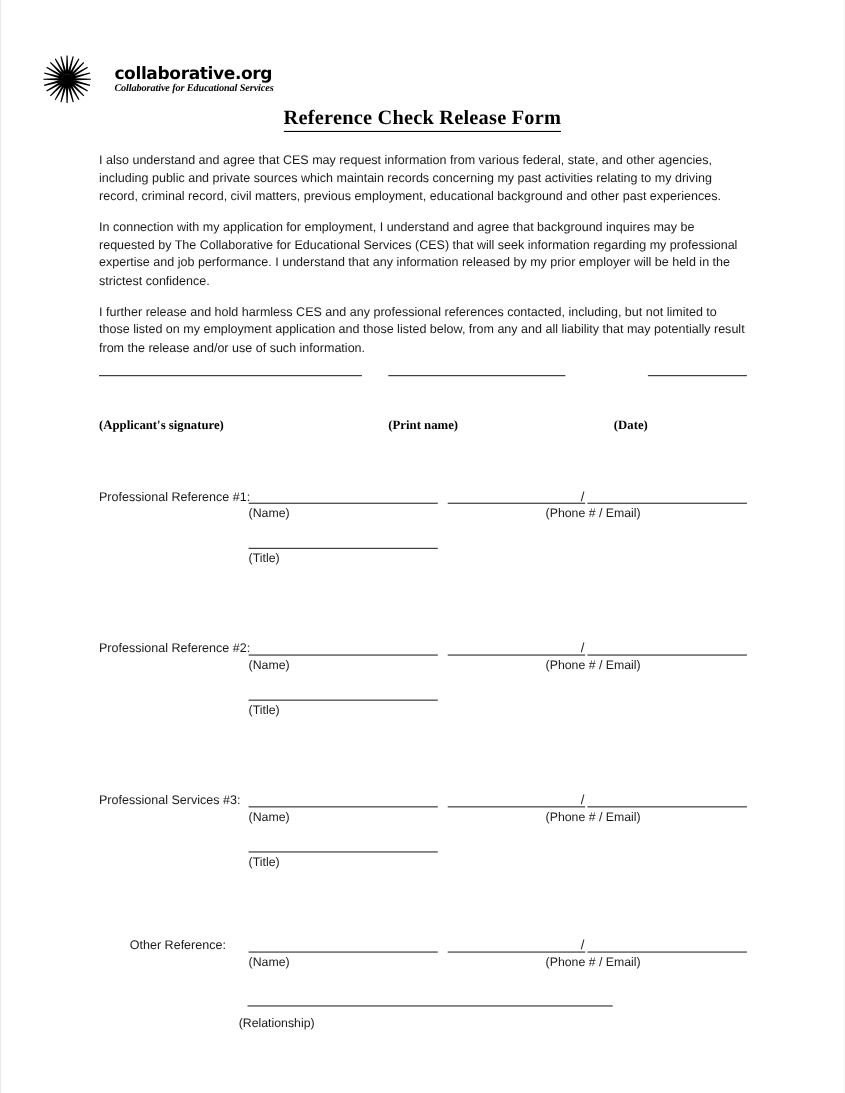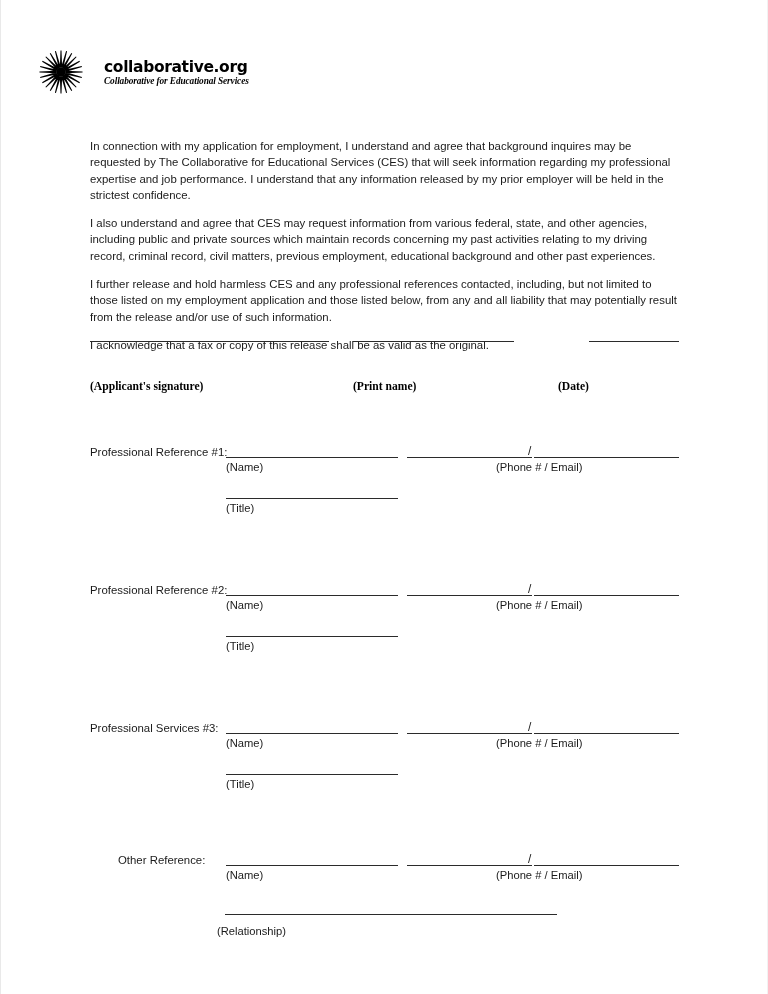--- a/index.html
+++ b/index.html
@@ -145,26 +145,28 @@
           <path d="M52.60,40.00L47.40,40.00L48.83,1.00L51.17,1.00ZM55.10,41.01L50.08,39.67L61.55,2.37L63.81,2.97ZM57.25,42.64L52.75,40.04L73.49,6.98L75.51,8.15ZM58.91,44.77L55.23,41.09L83.82,14.52L85.48,16.18ZM59.96,47.25L57.36,42.75L91.85,24.49L93.02,26.51ZM60.33,49.92L58.99,44.90L97.03,36.19L97.63,38.45ZM60.00,52.60L60.00,47.40L99.00,48.83L99.00,51.17ZM58.99,55.10L60.33,50.08L97.63,61.55L97.03,63.81ZM57.36,57.25L59.96,52.75L93.02,73.49L91.85,75.51ZM55.23,58.91L58.91,55.23L85.48,83.82L83.82,85.48ZM52.75,59.96L57.25,57.36L75.51,91.85L73.49,93.02ZM50.08,60.33L55.10,58.99L63.81,97.03L61.55,97.63ZM47.40,60.00L52.60,60.00L51.17,99.00L48.83,99.00ZM44.90,58.99L49.92,60.33L38.45,97.63L36.19,97.03ZM42.75,57.36L47.25,59.96L26.51,93.02L24.49,91.85ZM41.09,55.23L44.77,58.91L16.18,85.48L14.52,83.82ZM40.04,52.75L42.64,57.25L8.15,75.51L6.98,73.49ZM39.67,50.08L41.01,55.10L2.97,63.81L2.37,61.55ZM40.00,47.40L40.00,52.60L1.00,51.17L1.00,48.83ZM41.01,44.90L39.67,49.92L2.37,38.45L2.97,36.19ZM42.64,42.75L40.04,47.25L6.98,26.51L8.15,24.49ZM44.77,41.09L41.09,44.77L14.52,16.18L16.18,14.52ZM47.25,40.04L42.75,42.64L24.49,8.15L26.51,6.98ZM49.92,39.67L44.90,41.01L36.19,2.97L38.45,2.37Z" fill="#000"></path>
         </g>
       <circle cx="50" cy="50" r="11" fill="#000"></circle>
     </svg>
     <div class="logo-words">
       <div class="logo-name">collaborative.org</div>
       <div class="logo-tag">Collaborative for Educational Services</div>
     </div>
   </div>
 
+  <div class="doc-title">
+    <span>Reference Check Release Form</span>
+  </div>
 
   <div class="body-copy">
+    <p>I also understand and agree that CES may request information from various federal, state, and other agencies, including public and private sources which maintain records concerning my past activities relating to my driving record, criminal record, civil matters, previous employment, educational background and other past experiences.</p>
     <p>In connection with my application for employment, I understand and agree that background inquires may be requested by The Collaborative for Educational Services (CES) that will seek information regarding my professional expertise and job performance. I understand that any information released by my prior employer will be held in the strictest confidence.</p>
-    <p>I also understand and agree that CES may request information from various federal, state, and other agencies, including public and private sources which maintain records concerning my past activities relating to my driving record, criminal record, civil matters, previous employment, educational background and other past experiences.</p>
     <p>I further release and hold harmless CES and any professional references contacted, including, but not limited to  those listed on my employment application and those listed below,  from any and all liability that may potentially result from the release and/or use of such information.</p>
-    <p>I acknowledge that a fax or copy of this release shall be as valid as the original.</p>
   </div>
 
   <div class="rule" style="left:89px; top:341px; width:239px;"></div>
   <div class="sig-label" style="left:89px; top:352px;">(Applicant's signature)</div>
 
   <div class="rule" style="left:352px; top:341px; width:161px;"></div>
   <div class="sig-label" style="left:352px; top:352px;">(Print name)</div>
 
   <div class="rule" style="left:588px; top:341px; width:90px;"></div>
   <div class="sig-label" style="left:557px; top:352px;">(Date)</div>

